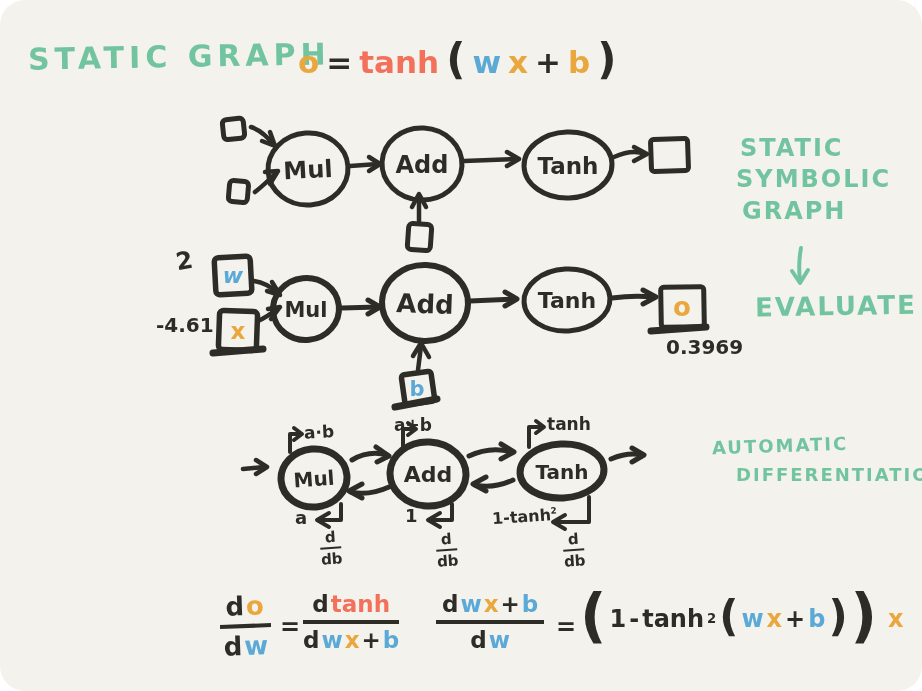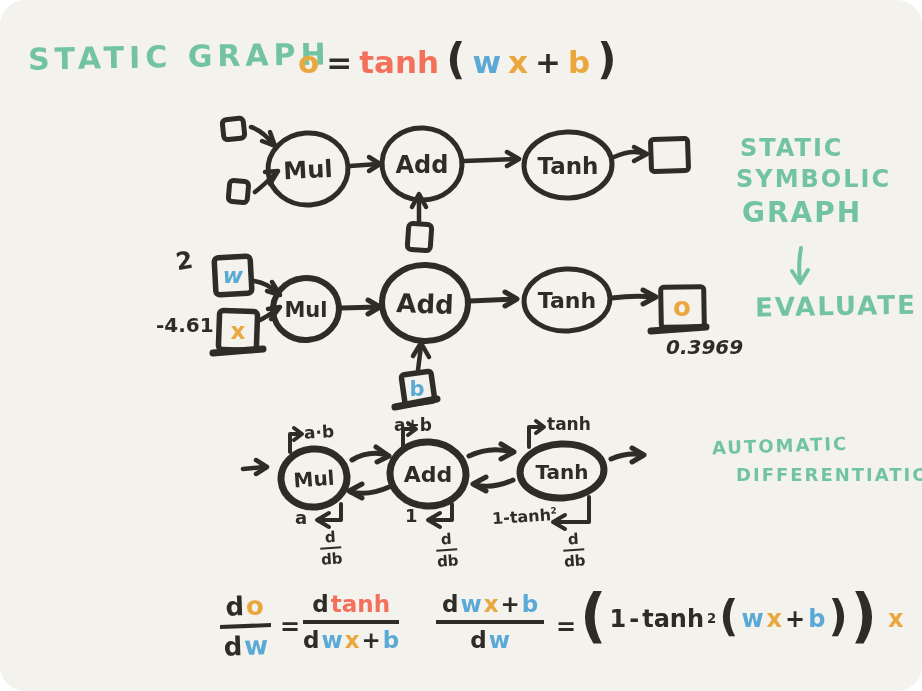--- a/index.html
+++ b/index.html
@@ -129,38 +129,38 @@
     <span class="paren">(</span>
     <span class="c-blue">w</span>
     <span class="c-orange">x</span>
     <span>+</span>
     <span class="c-orange">b</span>
     <span class="paren">)</span>
   </div>
 
   <div class="lbl note c-teal" style="left:740px; top:136px; font-size:24px;">STATIC</div>
   <div class="lbl note c-teal" style="left:736px; top:167px; font-size:24px;text-align:right;">SYMBOLIC</div>
-  <div class="lbl note c-teal" style="left:742px; top:199px; font-size:28px;">GRAPH</div>
+  <div class="lbl note c-teal" style="left:742px; top:199px; font-size:24px;">GRAPH</div>
   <div class="lbl note c-teal" style="left:755px; top:293px; font-size:26px; transform:rotate(-1deg);">EVALUATE</div>
   <div class="lbl note c-teal" style="left:712px; top:437px; font-size:18px; transform:rotate(-2deg);">AUTOMATIC</div>
   <div class="lbl note c-teal" style="left:736px; top:466px; font-size:18px;">DIFFERENTIATION</div>
 
   <div class="lbl node-label center" style="left:308px; top:170px; transform:translate(-50%,-50%) rotate(-3deg);">Mul</div>
   <div class="lbl node-label center" style="left:422px; top:165px;">Add</div>
   <div class="lbl node-label center" style="left:568px; top:166px; font-size:23px;">Tanh</div>
 
   <div class="lbl" style="left:176px; top:249px; font-size:24px; transform:rotate(-10deg);">2</div>
   <div class="lbl c-blue center" style="left:233px; top:276px; font-size:22px; font-style:italic;">w</div>
   <div class="lbl" style="left:156px; top:315px; font-size:20px;">-4.61</div>
   <div class="lbl c-orange center" style="left:238px; top:331px; font-size:23px;">x</div>
   <div class="lbl node-label center" style="left:306px; top:310px; font-size:21px;">Mul</div>
   <div class="lbl node-label center" style="left:425px; top:304px; font-size:26px; transform:translate(-50%,-50%) rotate(2deg);">Add</div>
   <div class="lbl node-label center" style="left:567px; top:301px; font-size:22px;">Tanh</div>
   <div class="lbl c-orange center" style="left:682px; top:307px; font-size:26px;">o</div>
-  <div class="lbl" style="left:666px; top:337px; font-size:20px; font-style:italic;">0.3969</div>
+  <div class="lbl" style="left:666px; top:337px; font-size:20px; ">0.3969</div>
   <div class="lbl c-blue center" style="left:417px; top:389px; font-size:21px;">b</div>
 
   <div class="lbl node-label center" style="left:314px; top:479px; font-size:20px; transform:translate(-50%,-50%) rotate(-4deg);">Mul</div>
   <div class="lbl node-label center" style="left:428px; top:475px; font-size:22px;">Add</div>
   <div class="lbl node-label center" style="left:562px; top:472px; font-size:20px;">Tanh</div>
 
   <div class="lbl" style="left:304px; top:424px; font-size:17px; transform:rotate(-3deg);">a·b</div>
   <div class="lbl" style="left:394px; top:417px; font-size:17px;">a+b</div>
   <div class="lbl" style="left:547px; top:416px; font-size:17px;">tanh</div>
 

